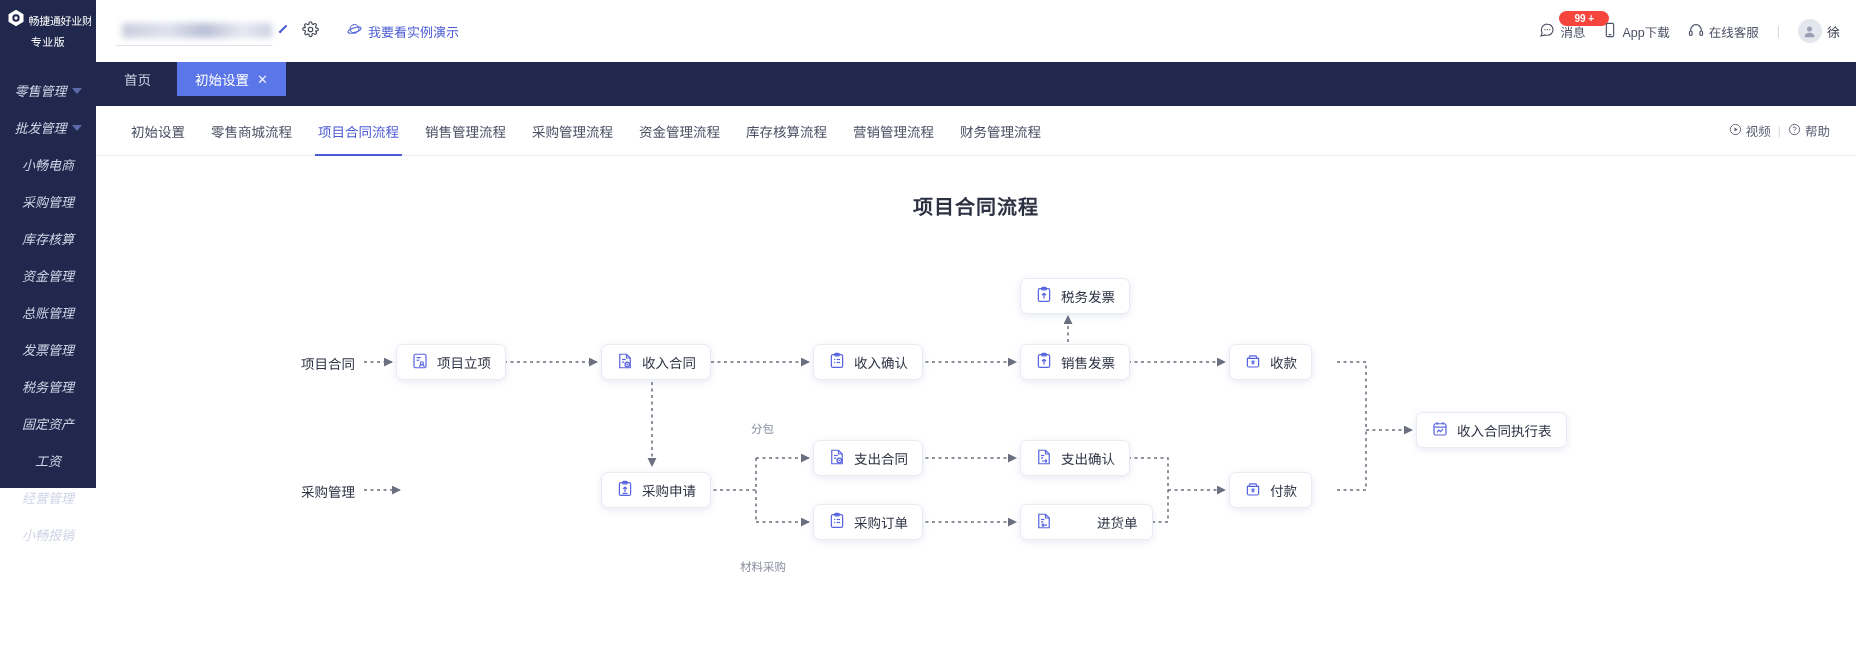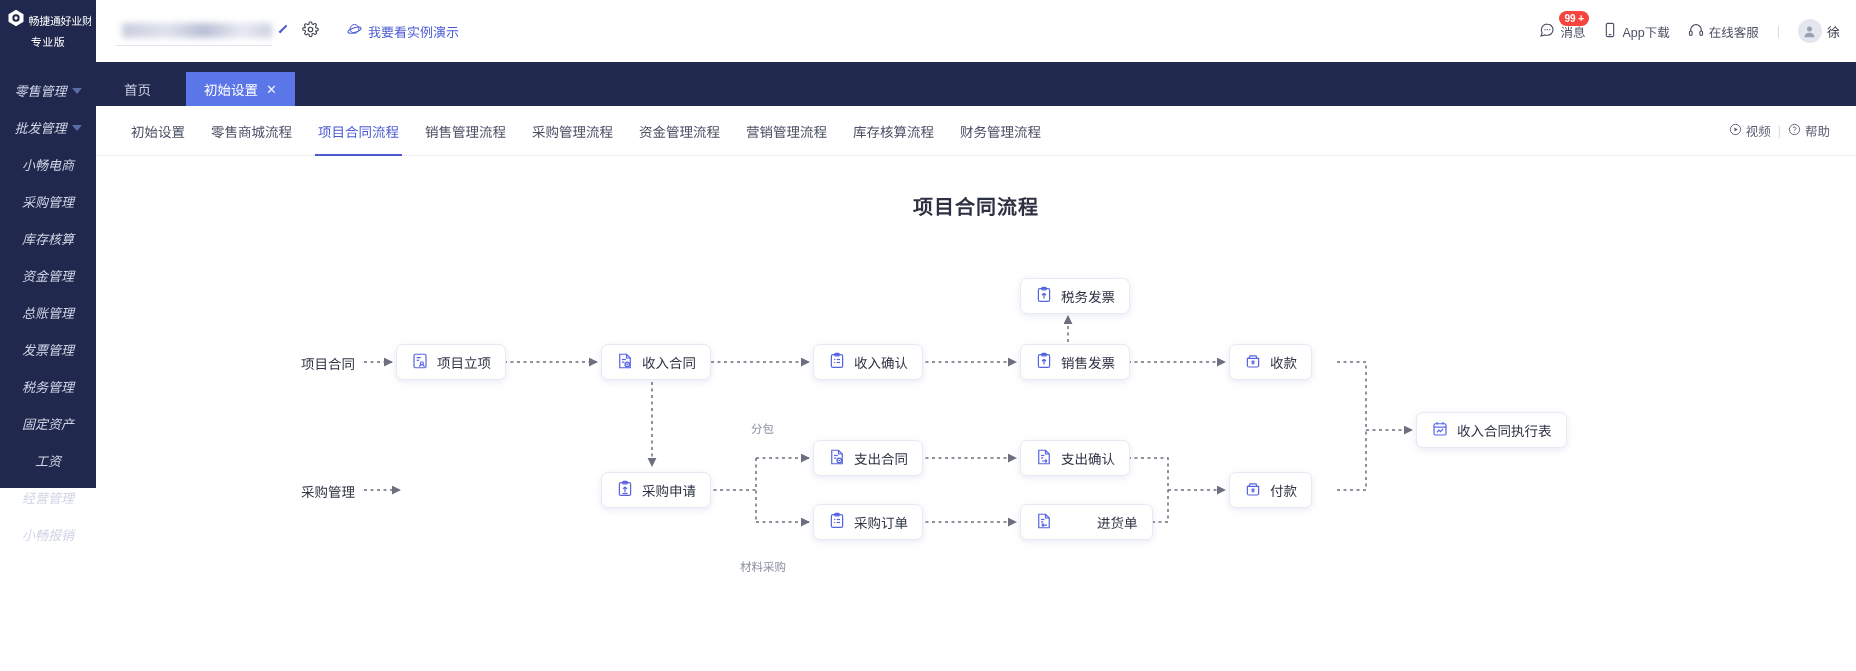--- a/index.html
+++ b/index.html
@@ -63,33 +63,33 @@
     display: flex; align-items: center; gap: 6px; color: #4b5bd4;
     font-size: 13px; cursor: pointer; white-space: nowrap;
   }
   .topbar-right {
     margin-left: auto; display: flex; align-items: center; gap: 18px;
     font-size: 12.5px; color: #4a4f63;
   }
   .tb-item { display: flex; align-items: center; gap: 5px; cursor: pointer; position: relative; }
   .badge {
     position: absolute; top: -11px; left: 20px; background: #f5453d; color: #fff;
-    font-size: 10px; line-height: 15px; height: 15px; padding: 0 5px;
+    font-size: 10px; line-height: 15px; height: 15px; padding: 0 15px;
     border-radius: 8px; font-weight: bold; white-space: nowrap;
   }
   .avatar {
     width: 24px; height: 24px; border-radius: 50%; background: #e4e6ee;
     display: flex; align-items: center; justify-content: center;
   }
   .user-name { font-size: 13px; color: #3b3f52; max-width: 30px; overflow: hidden; white-space: nowrap; }
 
   
   .pagetabs {
-    height: 44px; background: #20294d; display: flex; align-items: flex-end;
-    padding-left: 10px; gap: 17px;
+    height: 44px; background: #20294d; display: flex; 
+    padding-left: 10px; gap: 8px;
   }
   .ptab {
     height: 34px; padding: 0 18px; display: flex; align-items: center; gap: 8px;
     color: #c8cde0; font-size: 13.5px; cursor: pointer;
   }
   .ptab.active { background: #5b76e8; color: #ffffff; }
   .ptab-close { font-size: 13px; opacity: .9; }
 
   
   .content {
@@ -304,24 +304,24 @@
         <div class="stab">
           <span>销售管理流程</span>
           </div>
         <div class="stab">
           <span>采购管理流程</span>
           </div>
         <div class="stab">
           <span>资金管理流程</span>
           </div>
         <div class="stab">
+          <span>库存核算流程</span>
+          </div>
+        <div class="stab">
           <span>营销管理流程</span>
-          </div>
-        <div class="stab">
-          <span>库存核算流程</span>
           </div>
         <div class="stab">
           <span>财务管理流程</span>
           </div>
 
         <div class="subtabs-right">
           <span class="sr-item">
             <span>
               <svg width="13" height="13" viewBox="0 0 24 24" fill="none" stroke="#5a5f72" stroke-width="1.7">
                 <circle cx="12" cy="12" r="9.5"></circle>

